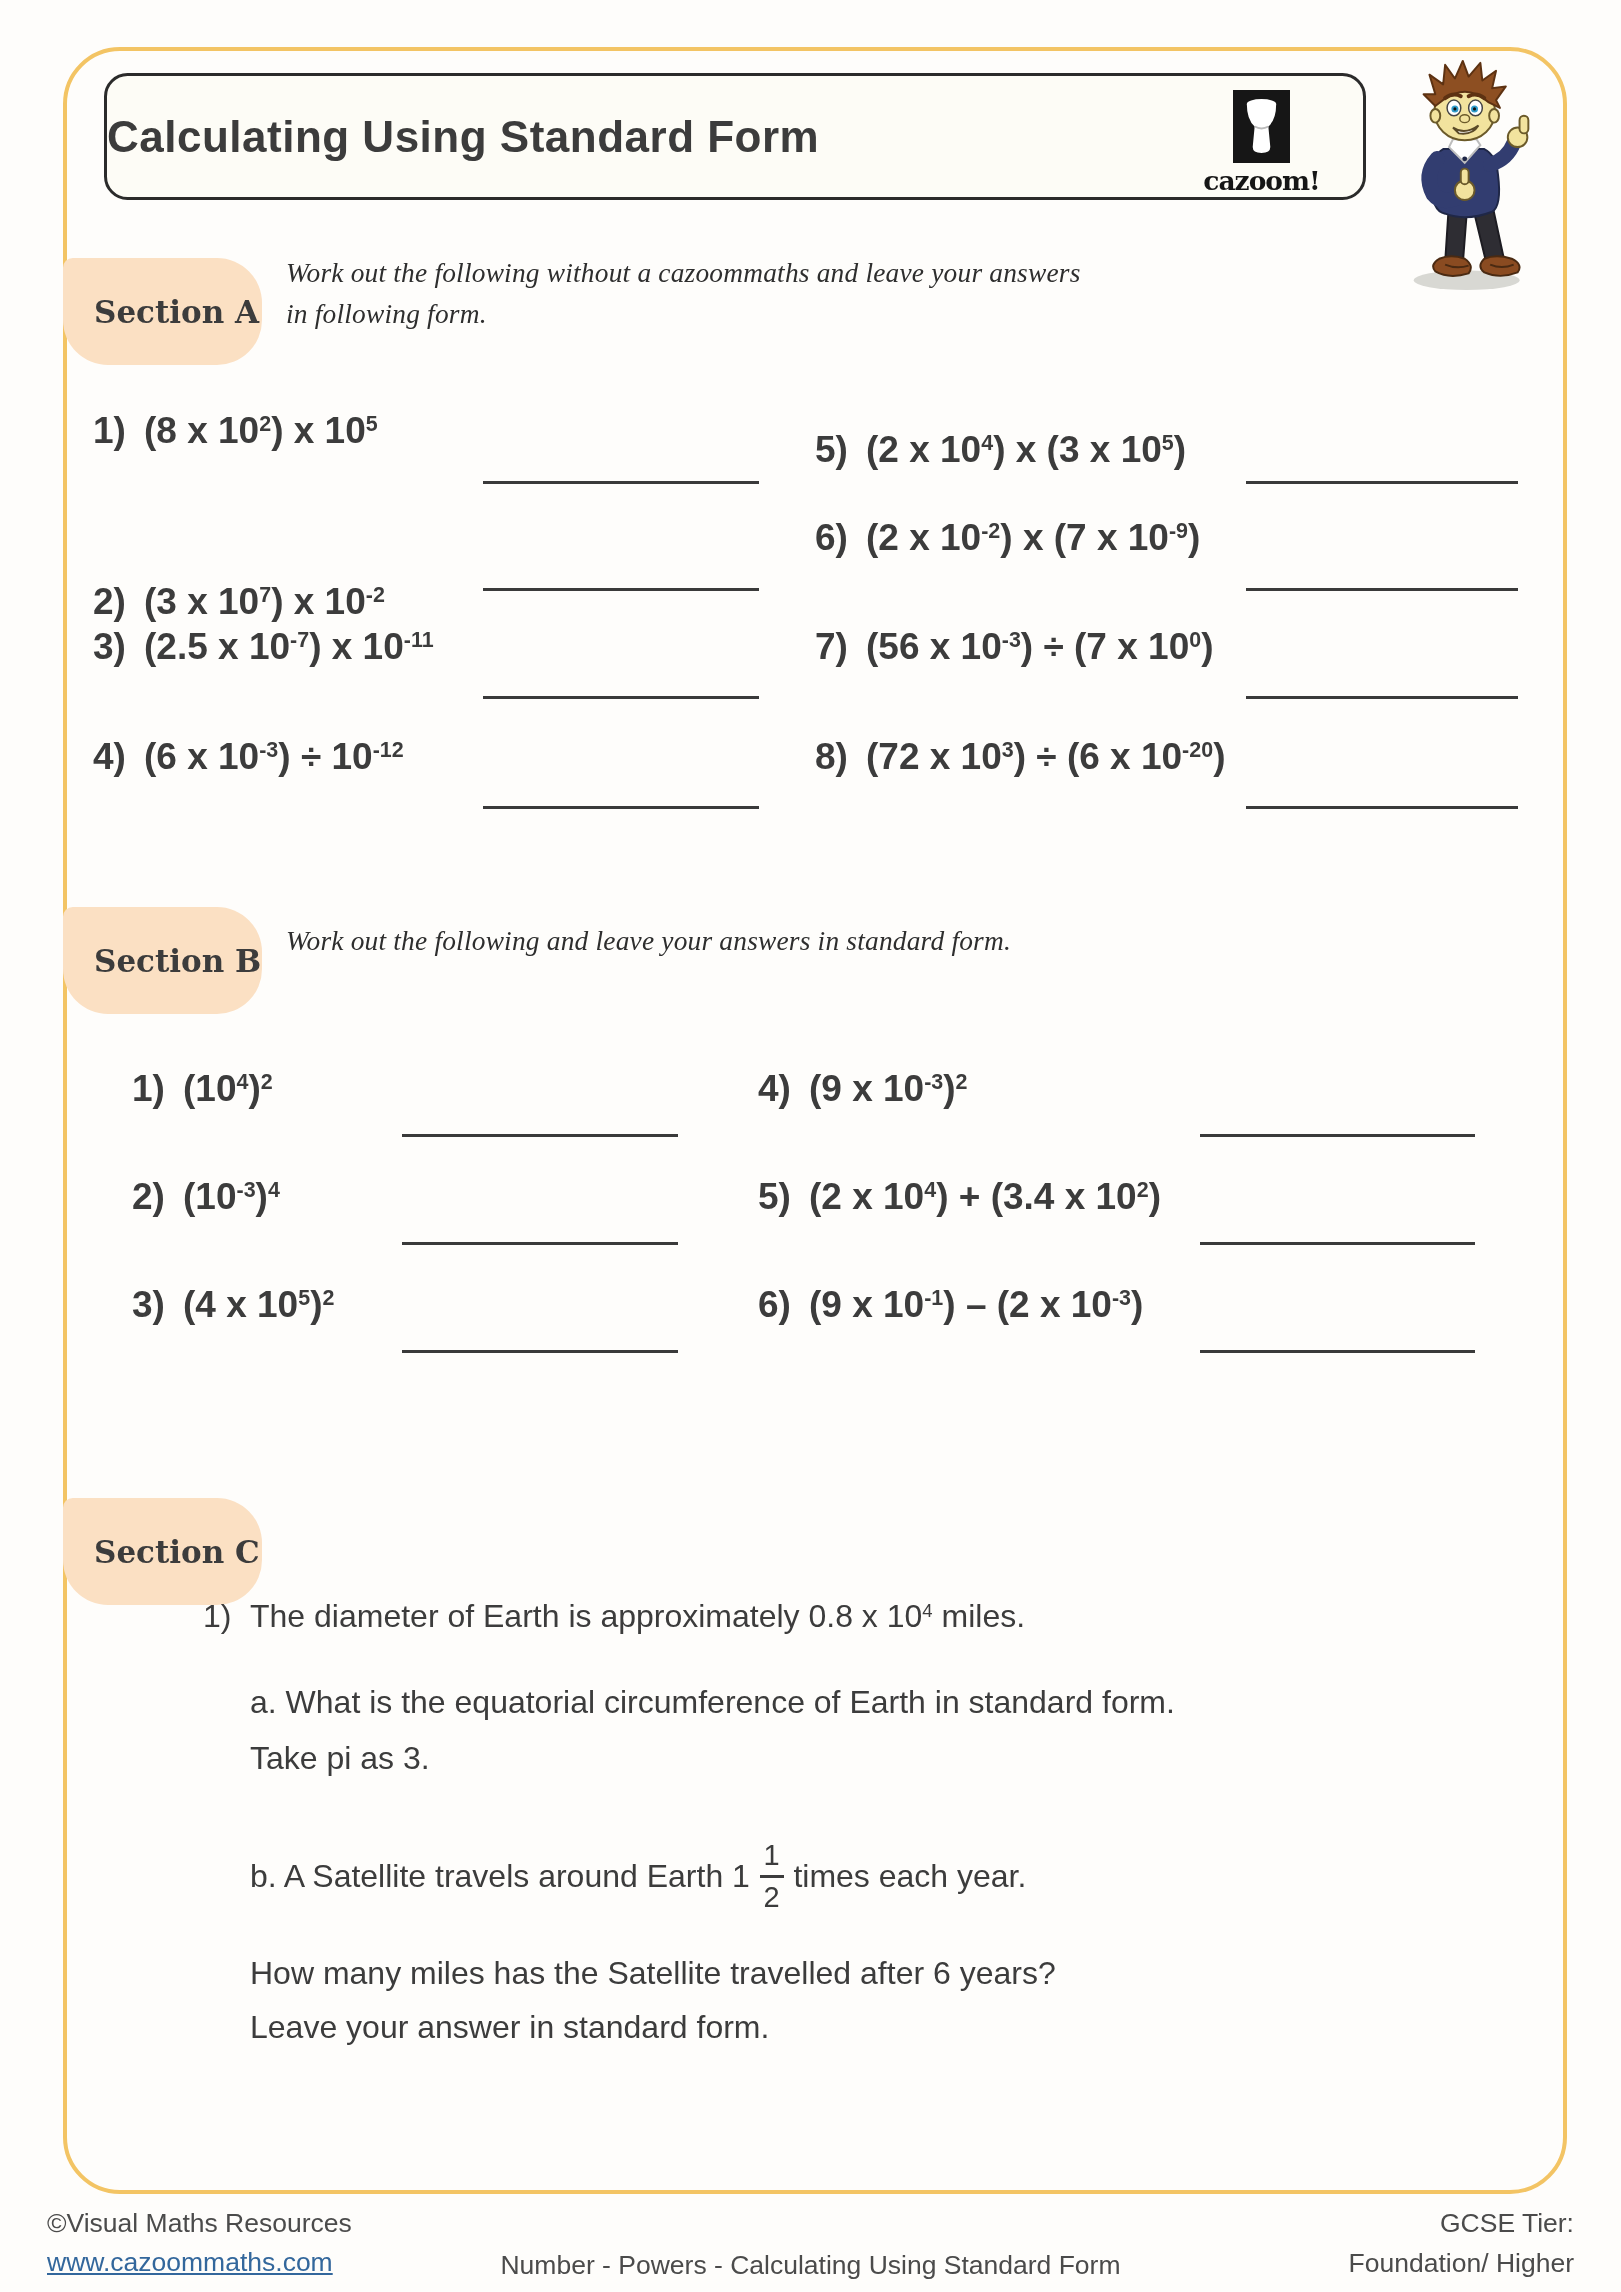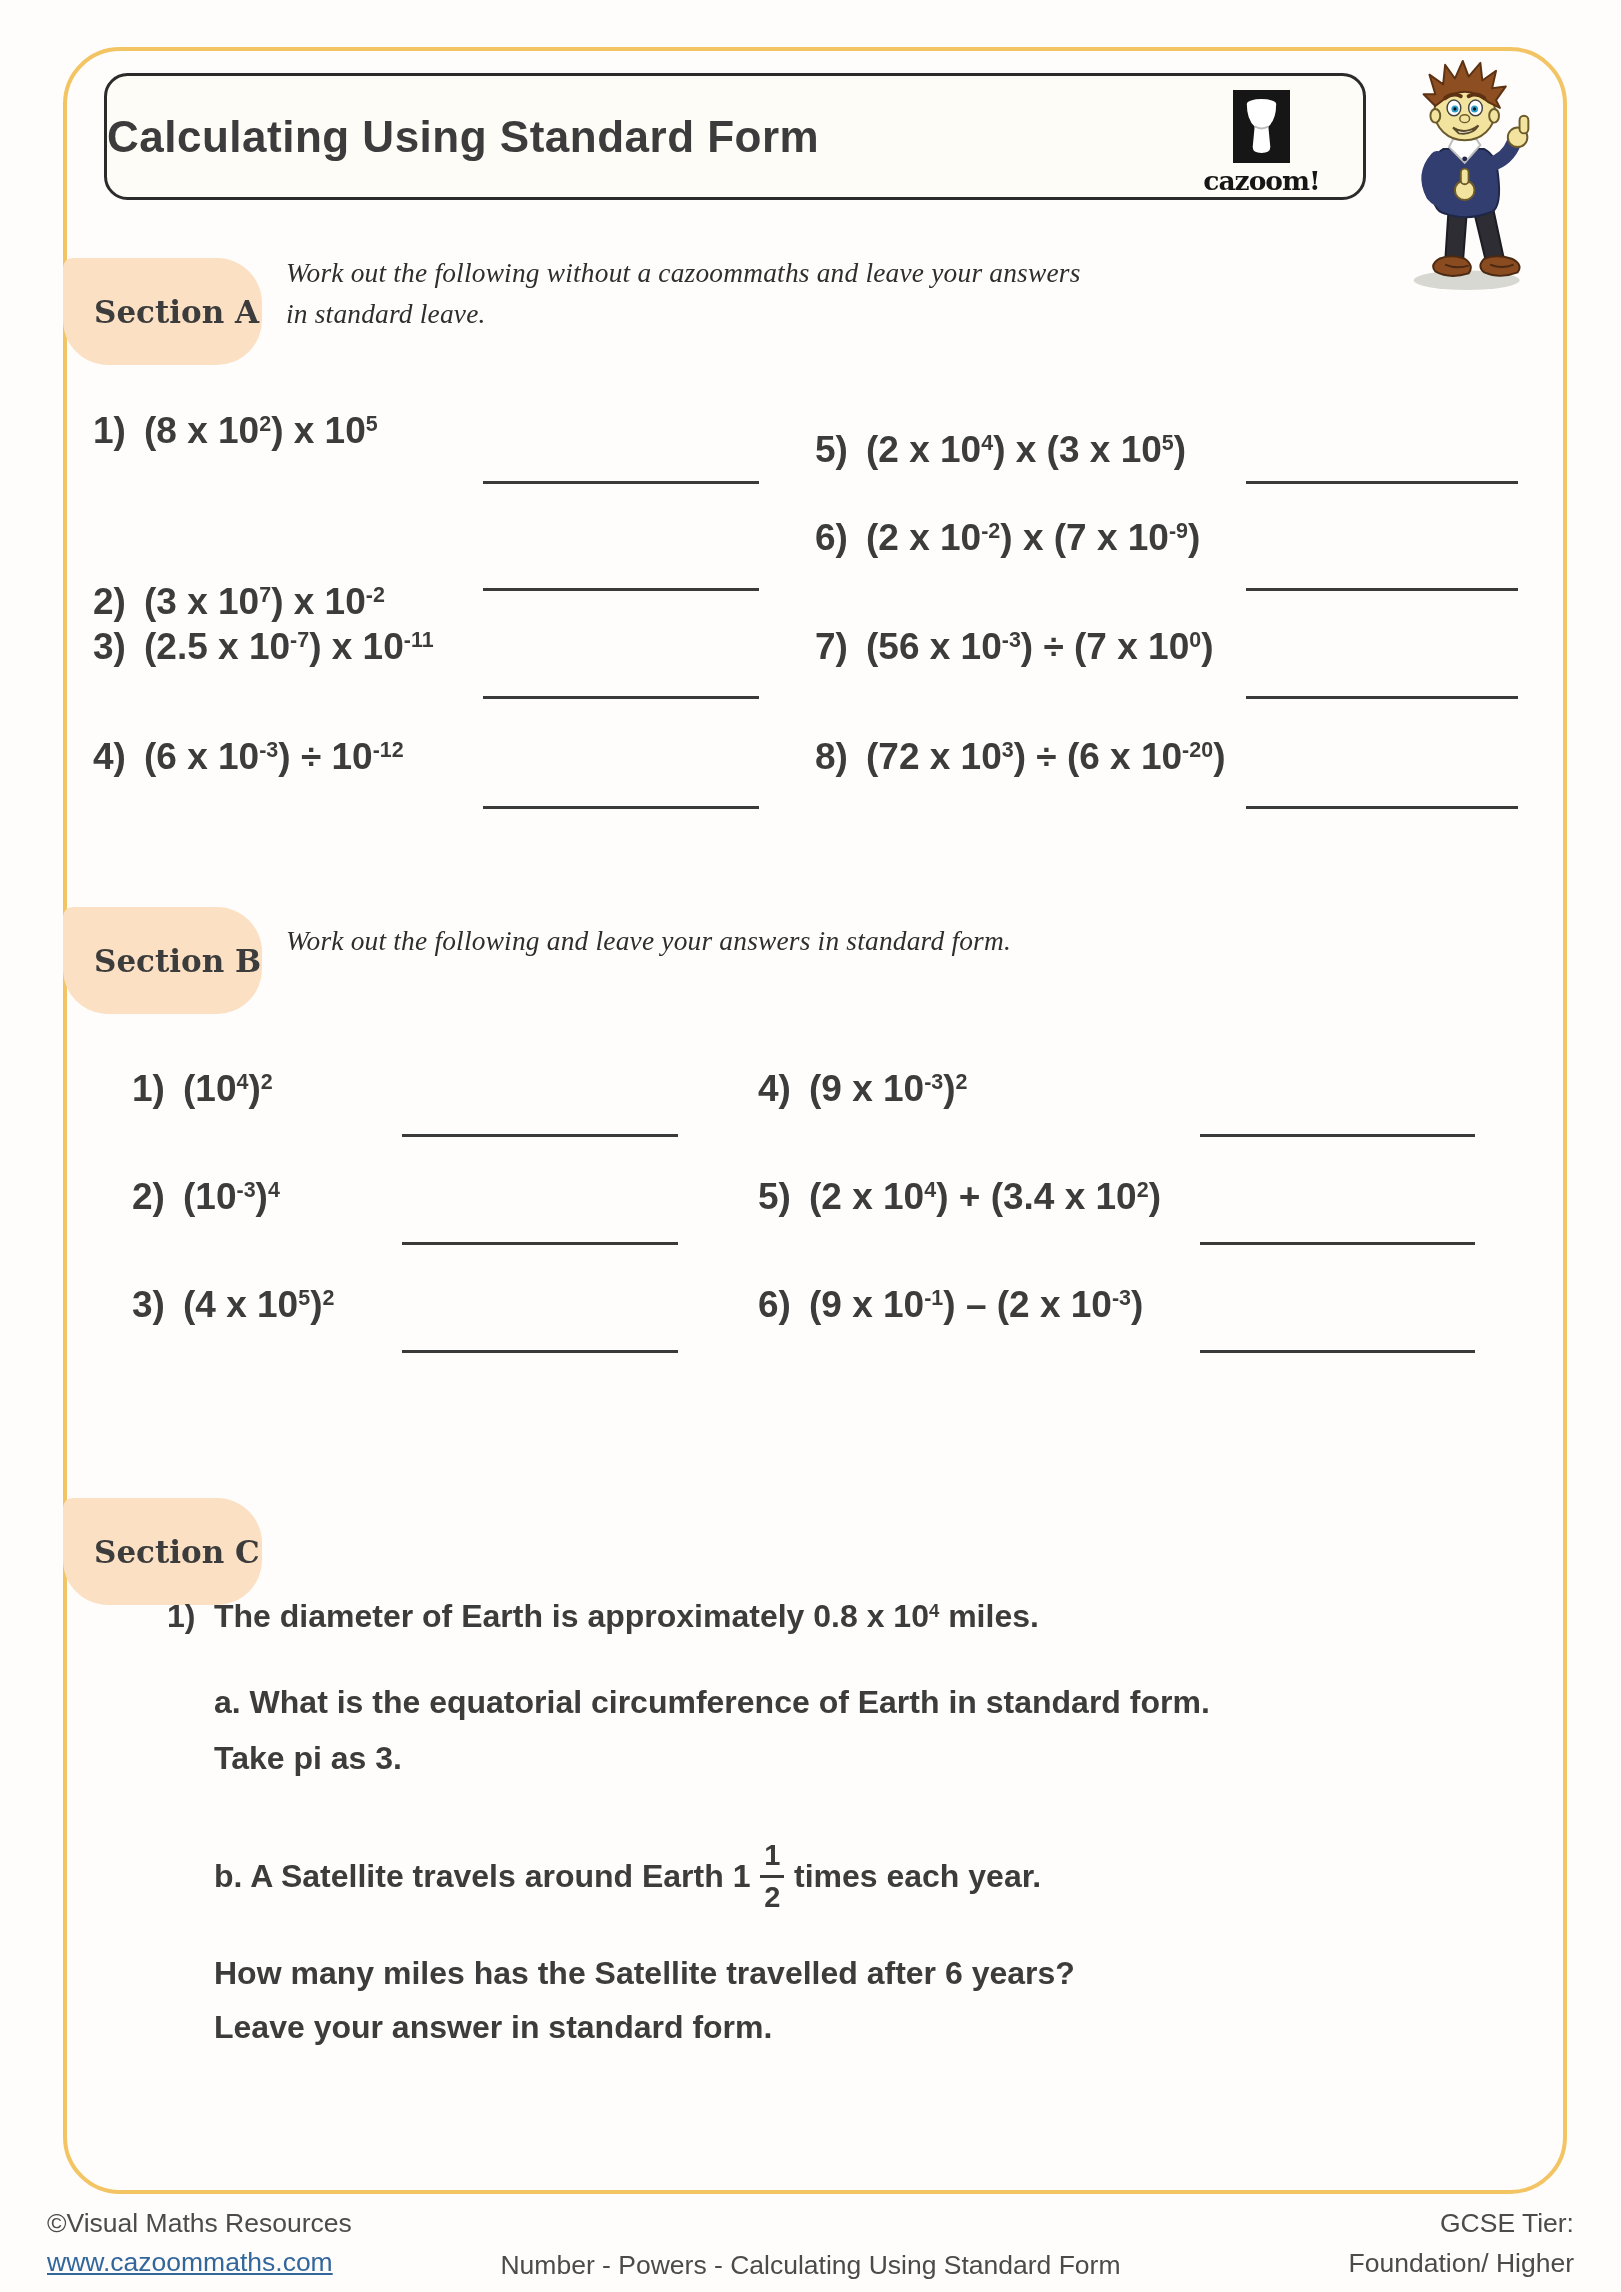--- a/index.html
+++ b/index.html
@@ -29,21 +29,21 @@
              font-size:31px;color:var(--ink);padding-left:31px;}
   .instr{position:absolute;font-family:"Liberation Serif",serif;font-style:italic;
          font-size:27.4px;color:#2E2E2E;line-height:41px;letter-spacing:0.2px;}
 
   .prob{position:absolute;font-size:37px;font-weight:bold;color:var(--ink);white-space:nowrap;}
   .prob .pnum{display:inline-block;width:51px;}
   sup{font-size:58%;vertical-align:baseline;position:relative;top:-.55em;}
 
   .ansline{position:absolute;height:0;border-top:3.9px solid var(--line);}
 
-  .c-line{position:absolute;font-size:32px;font-weight:bold;color:var(--ink);white-space:nowrap;}
+  .c-line{position:absolute;font-size:32px;font-weight:normal;color:var(--ink);white-space:nowrap;margin-left:36px;}
   .c-line .pnum{display:inline-block;width:47px;}
   .b-row{display:flex;align-items:center;}
   .frac{display:inline-flex;flex-direction:column;align-items:center;margin:0 9.8px;}
   .frac .fnum{font-size:29px;line-height:1;padding:0 3.9px 4.9px;}
   .frac .fden{font-size:29px;line-height:1;border-top:3.9px solid var(--ink);padding:4.9px 3.9px 0;}
 
   .footer-text{position:absolute;font-size:26.5px;color:var(--footer);}
   .footer-link{position:absolute;font-size:26.5px;color:var(--link);text-decoration:underline;cursor:pointer;}
   .footer-center{left:0;width:1621px;text-align:center;}
   .footer-right{right:47px;text-align:right;}
@@ -108,21 +108,21 @@
       <circle cx="74" cy="53" r="1.6" fill="#111"></circle>
     <path d="M44,42 q8,-6 16,-2 M68,40 q8,-4 16,2" stroke="#5d3212" stroke-width="4" fill="none" stroke-linecap="round"></path>
 
     <ellipse cx="64" cy="63" rx="5" ry="4" fill="#F2E39E" stroke="#6b5a2a" stroke-width="1.5"></ellipse>
     <path d="M52,72 Q64,80 78,70 Q72,80 58,78 Z" fill="#fff" stroke="#5a4a28" stroke-width="2"></path>
   </svg>
 
   <div class="sec-label" style="top:258px;">Section A</div>
   <div class="instr" style="left:286px;top:253px;">
     <div>Work out the following without a cazoommaths and leave your answers</div>
-    <div>in standard leave.</div>
+    <div>in following form.</div>
   </div>
 
   <div class="prob" style="left:93px;top:410px;"><span class="pnum">1)</span><span>(8 x 10<sup>2</sup>) x 10<sup>5</sup></span></div>
   <div class="prob" style="left:93px;top:537px;margin-top:44px;"><span class="pnum">2)</span><span>(3 x 10<sup>7</sup>) x 10<sup>-2</sup></span></div>
   <div class="prob" style="left:93px;top:626px;"><span class="pnum">3)</span><span>(2.5 x 10<sup>-7</sup>) x 10<sup>-11</sup></span></div>
   <div class="prob" style="left:93px;top:736px;"><span class="pnum">4)</span><span>(6 x 10<sup>-3</sup>) ÷ 10<sup>-12</sup></span></div>
   <div class="prob" style="left:815px;top:429px;"><span class="pnum">5)</span><span>(2 x 10<sup>4</sup>) x (3 x 10<sup>5</sup>)</span></div>
   <div class="prob" style="left:815px;top:517px;"><span class="pnum">6)</span><span>(2 x 10<sup>-2</sup>) x (7 x 10<sup>-9</sup>)</span></div>
   <div class="prob" style="left:815px;top:626px;"><span class="pnum">7)</span><span>(56 x 10<sup>-3</sup>) ÷ (7 x 10<sup>0</sup>)</span></div>
   <div class="prob" style="left:815px;top:736px;"><span class="pnum">8)</span><span>(72 x 10<sup>3</sup>) ÷ (6 x 10<sup>-20</sup>)</span></div>

